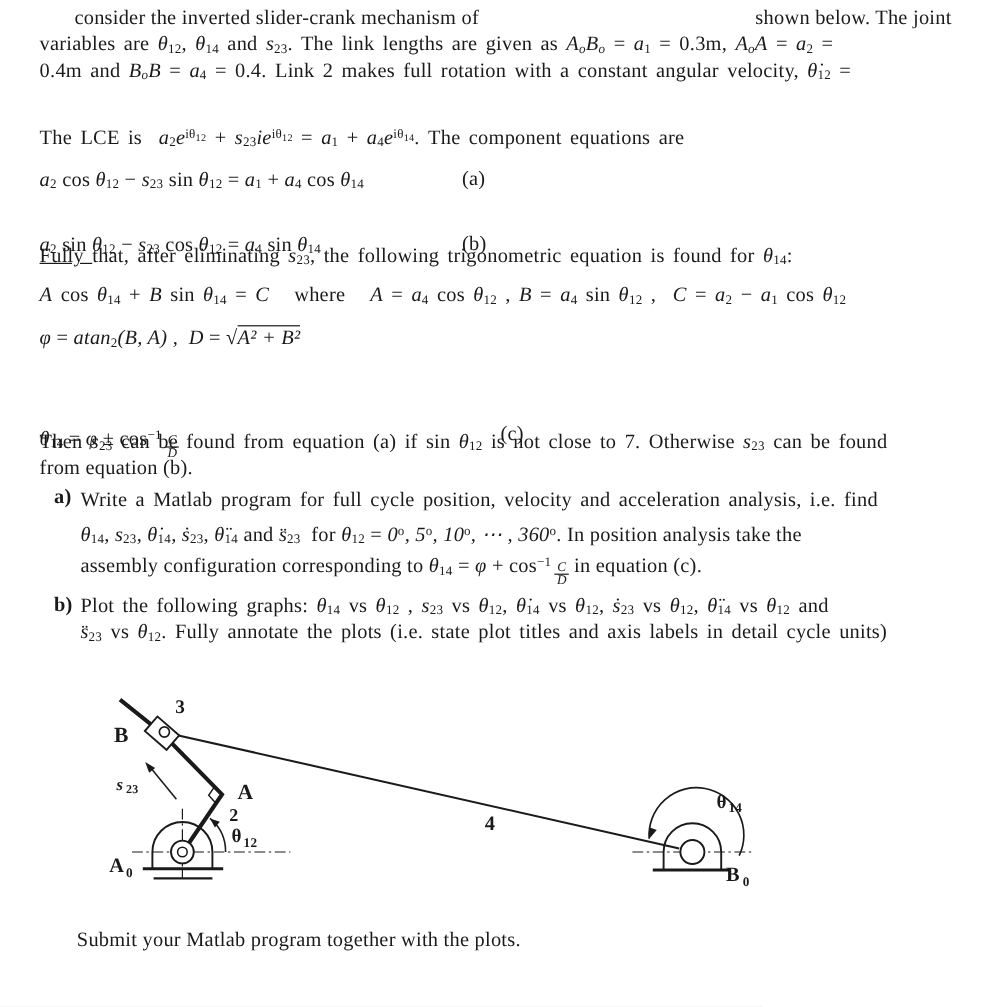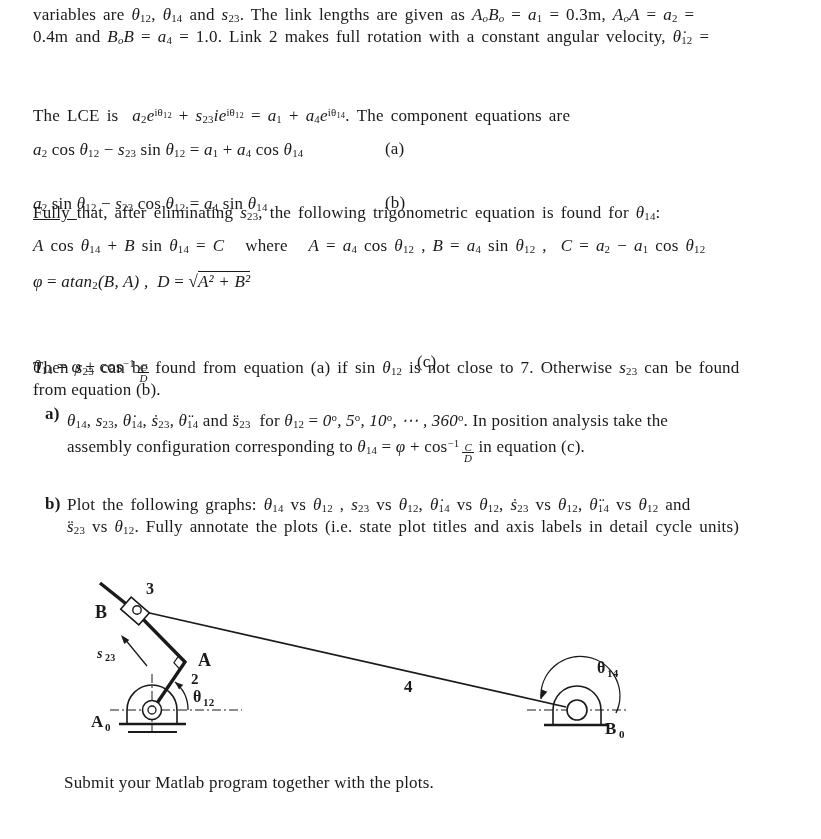--- a/index.html
+++ b/index.html
@@ -33,22 +33,26 @@
   .item .content{margin-left:22px;}
   .diagram{position:absolute;left:0;top:562px;}
   .diagram text{font-family:"Liberation Serif","DejaVu Serif",serif;font-weight:600;}
 </style>
 </head>
 <body>
 
 <div class="page">
 
   <div class="blk" style="top:4px">
+    <div class="line l1">
+      <span class="rich"><span>consider the inverted slider-crank mechanism of</span></span>
+      <span class="rich"><span>shown below. The joint</span></span>
+    </div>
     <div class="line ws rich"><span>variables are </span><span class="s-i">θ</span><span class="s-sub">12</span><span>, </span><span class="s-i">θ</span><span class="s-sub">14</span><span> and </span><span class="s-i">s</span><span class="s-sub">23</span><span>. The link lengths are given as </span><span class="s-i">A</span><span class="s-isub">o</span><span class="s-i">B</span><span class="s-isub">o</span><span> = </span><span class="s-i">a</span><span class="s-sub">1</span><span> = 0.3m, </span><span class="s-i">A</span><span class="s-isub">o</span><span class="s-i">A</span><span> = </span><span class="s-i">a</span><span class="s-sub">2</span><span> =</span></div>
-    <div class="line ws rich"><span>0.4m and </span><span class="s-i">B</span><span class="s-isub">o</span><span class="s-i">B</span><span> = </span><span class="s-i">a</span><span class="s-sub">4</span><span> = 1.0. Link 2 makes full rotation with a constant angular velocity, </span><span class="s-i">θ̇</span><span class="s-sub">12</span><span> =</span></div>
+    <div class="line ws rich"><span>0.4m and </span><span class="s-i">B</span><span class="s-isub">o</span><span class="s-i">B</span><span> = </span><span class="s-i">a</span><span class="s-sub">4</span><span> = 0.4. Link 2 makes full rotation with a constant angular velocity, </span><span class="s-i">θ̇</span><span class="s-sub">12</span><span> =</span></div>
   </div>
 
   <div class="blk" style="top:100px">
     <div class="line lh24 ws rich"><span>The LCE is  </span><span class="s-i">a</span><span class="s-sub">2</span><span class="s-i">e</span><span class="s-isup">iθ</span><span class="s-supsub">12</span><span> + </span><span class="s-i">s</span><span class="s-sub">23</span><span class="s-i">ie</span><span class="s-isup">iθ</span><span class="s-supsub">12</span><span> = </span><span class="s-i">a</span><span class="s-sub">1</span><span> + </span><span class="s-i">a</span><span class="s-sub">4</span><span class="s-i">e</span><span class="s-isup">iθ</span><span class="s-supsub">14</span><span>. The component equations are</span></div>
   </div>
 
   <div class="blk eqline" style="top:139px">
     <div class="line rich"><span class="s-i">a</span><span class="s-sub">2</span><span> cos </span><span class="s-i">θ</span><span class="s-sub">12</span><span> − </span><span class="s-i">s</span><span class="s-sub">23</span><span> sin </span><span class="s-i">θ</span><span class="s-sub">12</span><span> = </span><span class="s-i">a</span><span class="s-sub">1</span><span> + </span><span class="s-i">a</span><span class="s-sub">4</span><span> cos </span><span class="s-i">θ</span><span class="s-sub">14</span></div>
     <span class="eq-label">(a)</span>
   </div>
@@ -76,20 +80,21 @@
   </div>
 
   <div class="blk" style="top:357px">
     <div class="line ws rich"><span>Then </span><span class="s-i">s</span><span class="s-sub">23</span><span> can be found from equation (a) if sin </span><span class="s-i">θ</span><span class="s-sub">12</span><span> is not close to 7. Otherwise </span><span class="s-i">s</span><span class="s-sub">23</span><span> can be found</span></div>
     <div class="line rich"><span>from equation (b).</span></div>
   </div>
 
   <div class="item lh26" style="top:404px">
     <span class="marker">a)</span>
     <div class="content">
+      <div class="line ws rich"><span>Write a Matlab program for full cycle position, velocity and acceleration analysis, i.e. find</span></div>
       <div class="line rich"><span class="s-i">θ</span><span class="s-sub">14</span><span>, </span><span class="s-i">s</span><span class="s-sub">23</span><span>, </span><span class="s-i">θ̇</span><span class="s-sub">14</span><span>, </span><span class="s-i">ṡ</span><span class="s-sub">23</span><span>, </span><span class="s-i">θ̈</span><span class="s-sub">14</span><span> and </span><span class="s-i">s̈</span><span class="s-sub">23</span><span>  for </span><span class="s-i">θ</span><span class="s-sub">12</span><span> = </span><span class="s-i">0</span><span class="s-isup">o</span><span class="s-i">, 5</span><span class="s-isup">o</span><span class="s-i">, 10</span><span class="s-isup">o</span><span class="s-i">, ⋯ , 360</span><span class="s-isup">o</span><span>. In position analysis take the</span></div>
       <div class="line rich"><span>assembly configuration corresponding to </span><span class="s-i">θ</span><span class="s-sub">14</span><span> = </span><span class="s-i">φ</span><span> + cos</span><span class="s-sup">−1</span><span class="frac"><span class="fnum">C</span><span class="fden">D</span></span><span> in equation (c).</span></div>
     </div>
   </div>
 
   <div class="item" style="top:494px">
     <span class="marker">b)</span>
     <div class="content">
       <div class="line ws rich"><span>Plot the following graphs: </span><span class="s-i">θ</span><span class="s-sub">14</span><span> vs </span><span class="s-i">θ</span><span class="s-sub">12</span><span> , </span><span class="s-i">s</span><span class="s-sub">23</span><span> vs </span><span class="s-i">θ</span><span class="s-sub">12</span><span>, </span><span class="s-i">θ̇</span><span class="s-sub">14</span><span> vs </span><span class="s-i">θ</span><span class="s-sub">12</span><span>, </span><span class="s-i">ṡ</span><span class="s-sub">23</span><span> vs </span><span class="s-i">θ</span><span class="s-sub">12</span><span>, </span><span class="s-i">θ̈</span><span class="s-sub">14</span><span> vs </span><span class="s-i">θ</span><span class="s-sub">12</span><span> and</span></div>
       <div class="line ws rich"><span class="s-i">s̈</span><span class="s-sub">23</span><span> vs </span><span class="s-i">θ</span><span class="s-sub">12</span><span>. Fully annotate the plots (i.e. state plot titles and axis labels in detail cycle units)</span></div>

